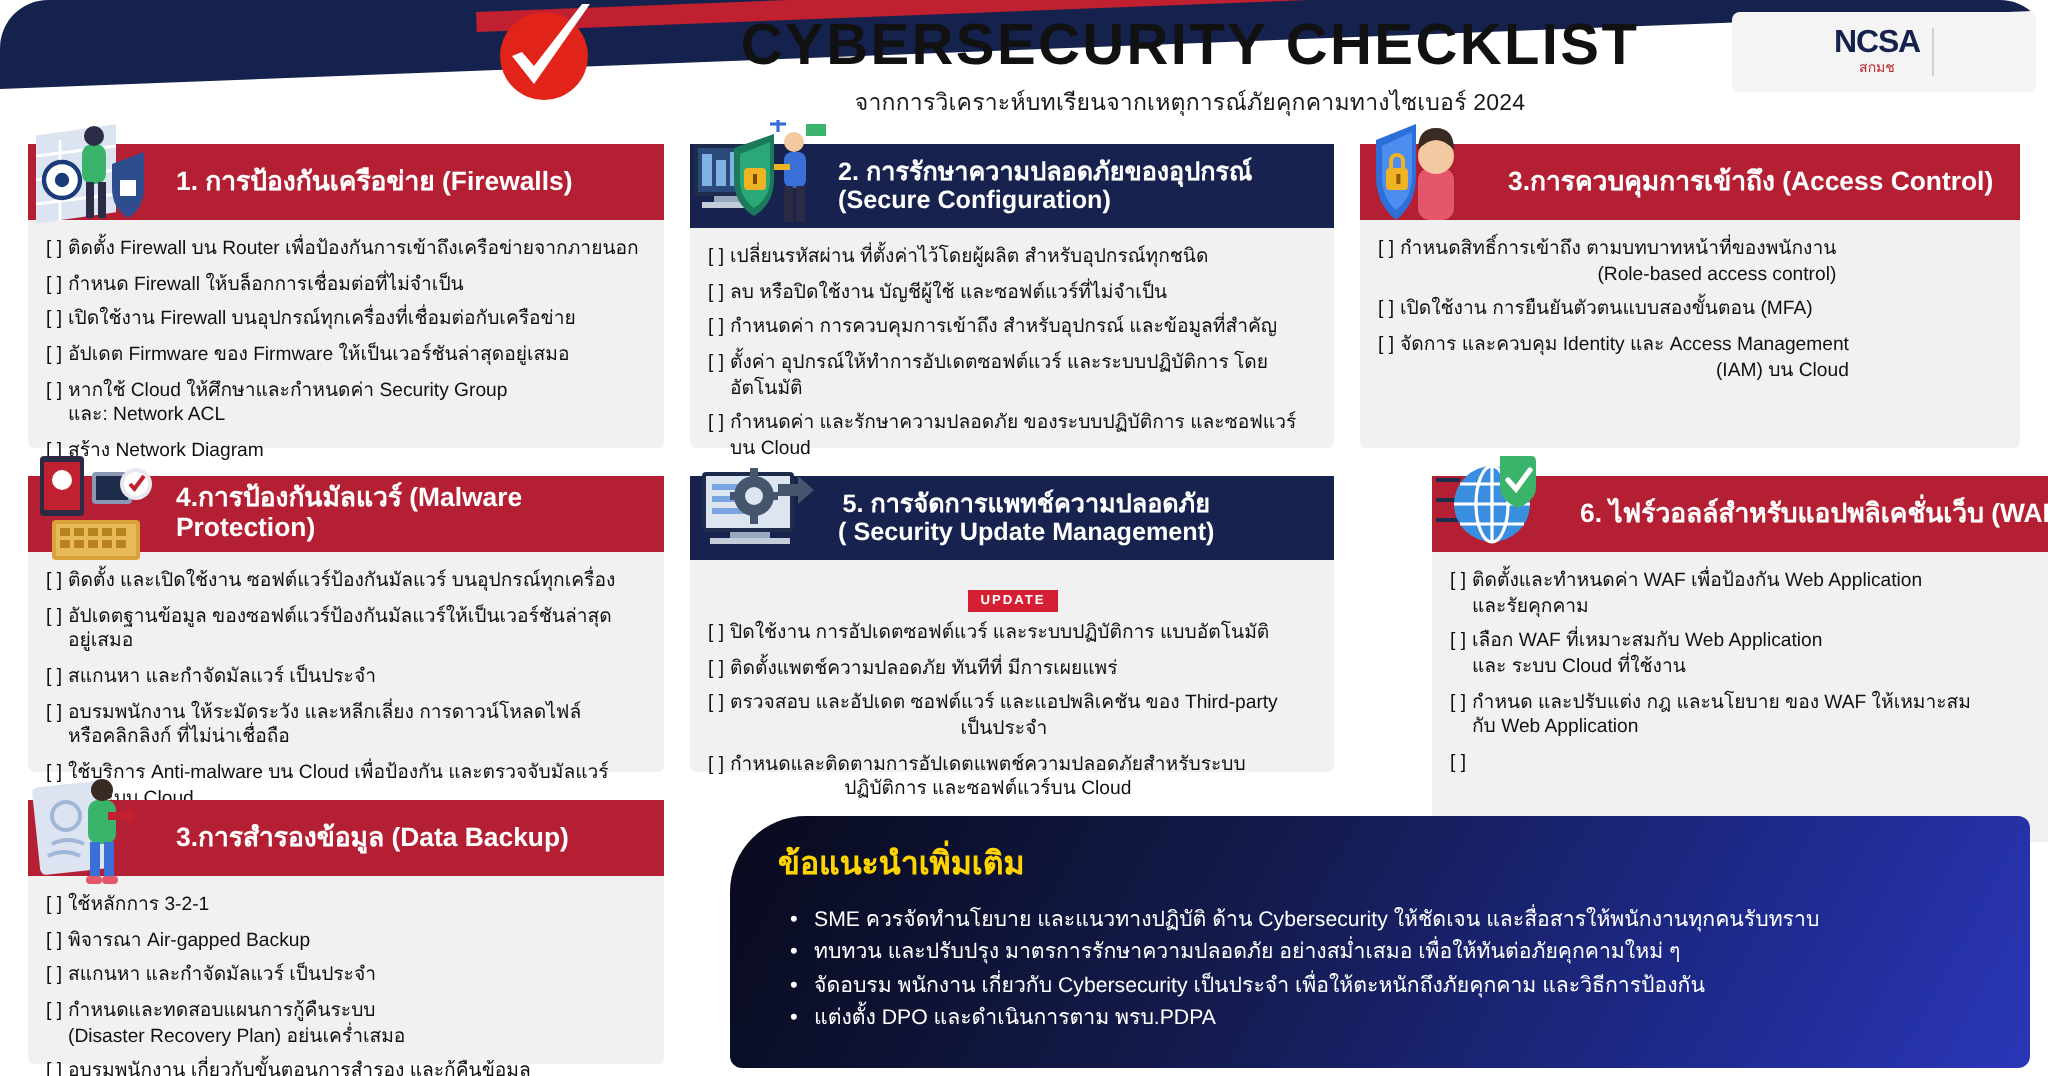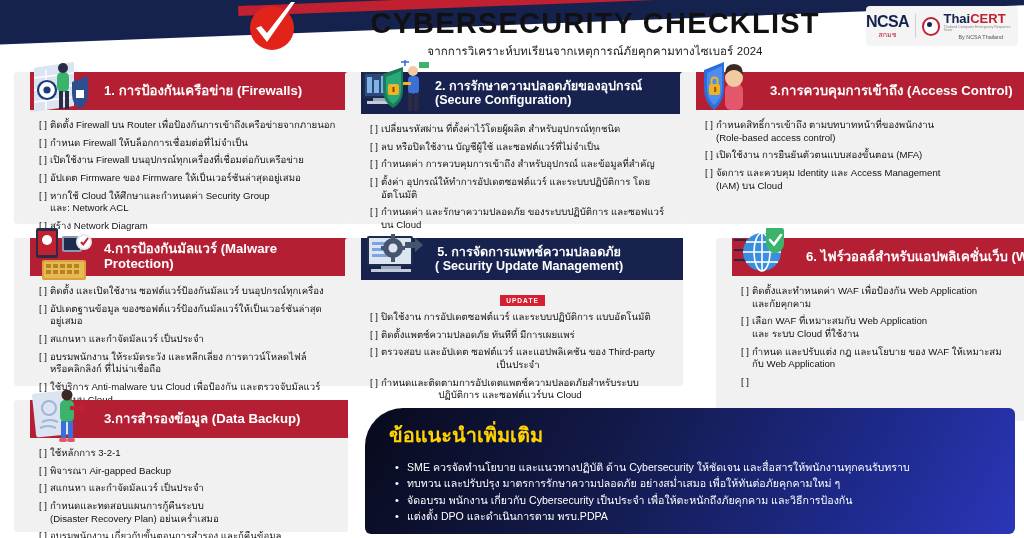--- a/index.html
+++ b/index.html
@@ -2,21 +2,21 @@
 <html lang="th"><head>
 <meta charset="utf-8">
 <style>
   html,body{margin:0;padding:0;}
   body{
     width:1024px;height:538px;
     background:#ffffff;
     font-family:"Liberation Sans","DejaVu Sans",sans-serif;
     overflow:hidden;position:relative;
   }
-  #page{position:relative;width:1024px;height:538px;overflow:hidden;background:#fff;}
+  #page{position:relative;width:1024px;height:538px;overflow:hidden;background:#fff;border-radius:24px;}
 
   
   .banner-wrap{position:absolute;left:0;top:0;width:1024px;height:62px;overflow:hidden;z-index:1;}
   .banner-navy{
     position:absolute;left:-40px;top:-46px;width:1130px;height:92px;
     background:#15224d;transform:rotate(-2.2deg);transform-origin:left top;
   }
   .banner-red{
     position:absolute;left:238px;top:6px;width:900px;height:10px;
     background:#c0202f;transform:rotate(-2.2deg);transform-origin:left top;
@@ -54,21 +54,21 @@
   .tc-mark{width:15px;height:15px;border-radius:50%;background:#fff;border:2px solid #c0202f;position:relative;}
   .tc-mark:after{content:"";position:absolute;left:3px;top:3px;width:5px;height:5px;border-radius:50%;background:#15224d;}
   .tc-text{display:flex;flex-direction:column;line-height:1;}
   .tc-t1{font-size:13px;font-weight:bold;color:#15224d;}
   .tc-t1 .cert{color:#c0202f;}
   .tc-t2{font-size:3.6px;color:#888;margin-top:1px;}
   .tc-t3{font-size:5.4px;color:#555;margin-top:2px;text-align:center;}
 
   
   .card{
-    position:absolute;background:#f1f1f1;border-radius:3px;overflow:visible;padding-left:16px;
+    position:absolute;background:#f1f1f1;border-radius:3px;overflow:visible;
   }
   .card-head{
     position:relative;height:38px;display:flex;align-items:center;
     padding-left:74px;box-sizing:border-box;
   }
   .card-head.two{height:42px;}
   .card-head.red{background:#b51f33;}
   .card-head.navy{background:#17224f;}
   .card-head .htxt{
     color:#fff;font-weight:bold;font-size:13.2px;line-height:1.12;
@@ -90,21 +90,21 @@
   }
 
   
   .tips{
     position:absolute;left:365px;top:408px;width:650px;height:126px;
     background:linear-gradient(118deg,#080a1c 0%,#131a4a 38%,#1e2a8c 75%,#2b36b8 100%);
     border-top-left-radius:38px;border-bottom-left-radius:6px;
     border-top-right-radius:6px;border-bottom-right-radius:6px;
     padding:11px 16px 8px 24px;box-sizing:border-box;z-index:6;
   }
-  .tips-title{color:#ffd400;font-size:20px;font-weight:bold;margin-bottom:8px;}
+  .tips-title{color:#ffd400;font-size:16px;font-weight:bold;margin-bottom:8px;}
   .tips-list{margin:4px;padding:0;list-style:none;}
   .tips-list li{
     color:#fff;font-size:10.6px;line-height:1.55;
     padding-left:14px;position:relative;
   }
   .tips-list li:before{
     content:"\2022";position:absolute;left:2px;top:0;color:#ffffff;font-size:11px;
   }
 </style>
 </head>
@@ -129,28 +129,20 @@
     <div class="main-title">CYBERSECURITY CHECKLIST</div>
     <div class="sub-title">จากการวิเคราะห์บทเรียนจากเหตุการณ์ภัยคุกคามทางไซเบอร์ 2024</div>
   </div>
 
   <div class="logo-box">
     <div class="logo-ncsa">
       <div class="l1">NCSA</div>
       <div class="l2">สกมช</div>
     </div>
     <div class="logo-div"></div>
-    <div class="logo-thaicert">
-      <div class="tc-mark"></div>
-      <div class="tc-text">
-        <div class="tc-t1"><span>Thai</span><span class="cert">CERT</span></div>
-        <div class="tc-t2">Thailand Computer Emergency Response Team</div>
-        <div class="tc-t3">By NCSA Thailand</div>
-      </div>
-    </div>
   </div>
 
   <div class="card" style="left:14px;top:72px;width:318px;height:152px;">
     <div class="card-head red">
       <div class="card-icon">
         <svg width="74" height="58" viewBox="0 0 74 58">
           <rect x="2" y="8" width="40" height="44" fill="#dbe4f0" transform="skewY(-8)"></rect>
           <g stroke="#ffffff" stroke-width="1.4">
             <line x1="2" y1="18" x2="42" y2="13"></line>
               <line x1="2" y1="30" x2="42" y2="25"></line>
@@ -254,21 +246,21 @@
           <span class="chk-text">กำหนดค่า และรักษาความปลอดภัย ของระบบปฏิบัติการ และซอฟแวร์
    บน Cloud</span>
         </div>
       <div class="chk-item">
           <span class="chk-box">[ ]</span>
           <span class="chk-text">สร้าง System Diagram</span>
         </div>
     </div>
   </div>
 
-  <div class="card" style="left:680px;top:72px;width:330px;height:152px;">
+  <div class="card" style="left:680px;top:72px;width:330px;height:152px;text-align:right;">
     <div class="card-head red">
       <div class="card-icon">
         <svg width="74" height="58" viewBox="0 0 74 58">
           <path d="M6 10 L26 2 L26 28 Q26 42 16 50 Q6 42 6 28 Z" fill="#2d6fd8"></path>
           <path d="M9 13 L24 6 L24 28 Q24 39 16 45 Q9 39 9 28 Z" fill="#4c8ef0"></path>
           <rect x="11" y="24" width="11" height="11" rx="2" fill="#f0b323"></rect>
           <path d="M13.5 24 v-3.5 a3 3 0 0 1 6 0 V24" fill="none" stroke="#f0b323" stroke-width="2"></path>
           <rect x="16.2" y="27" width="2" height="5" fill="#8a5a00"></rect>
           <rect x="27" y="24" width="18" height="26" rx="6" fill="#e4576b"></rect>
           <circle cx="36" cy="18" r="9" fill="#f2c9a0"></circle>
@@ -423,21 +415,21 @@
           <path d="M32 2 L48 2 Q50 2 50 5 L50 18 Q50 24 41 28 Q32 24 32 18 L32 5 Q32 2 32 2 Z" fill="#3ab36b"></path>
           <path d="M36 14 l4 4.5 L47 9" stroke="#fff" stroke-width="2.6" fill="none" stroke-linecap="round"></path>
         </svg>
       </div>
       <div class="htxt">6. ไฟร์วอลล์สำหรับแอปพลิเคชั่นเว็บ (WAF)</div>
     </div>
     <div class="card-body">
       <div class="chk-item">
           <span class="chk-box">[ ]</span>
           <span class="chk-text">ติดตั้งและทำหนดค่า WAF เพื่อป้องกัน Web Application
-   และกัยคุกคาม</span>
+   และรัยคุกคาม</span>
         </div>
       <div class="chk-item">
           <span class="chk-box">[ ]</span>
           <span class="chk-text">เลือก WAF ที่เหมาะสมกับ Web Application
    และ ระบบ Cloud ที่ใช้งาน</span>
         </div>
       <div class="chk-item">
           <span class="chk-box">[ ]</span>
           <span class="chk-text">กำหนด และปรับแต่ง กฎ และนโยบาย ของ WAF ให้เหมาะสม
    กับ Web Application</span>

